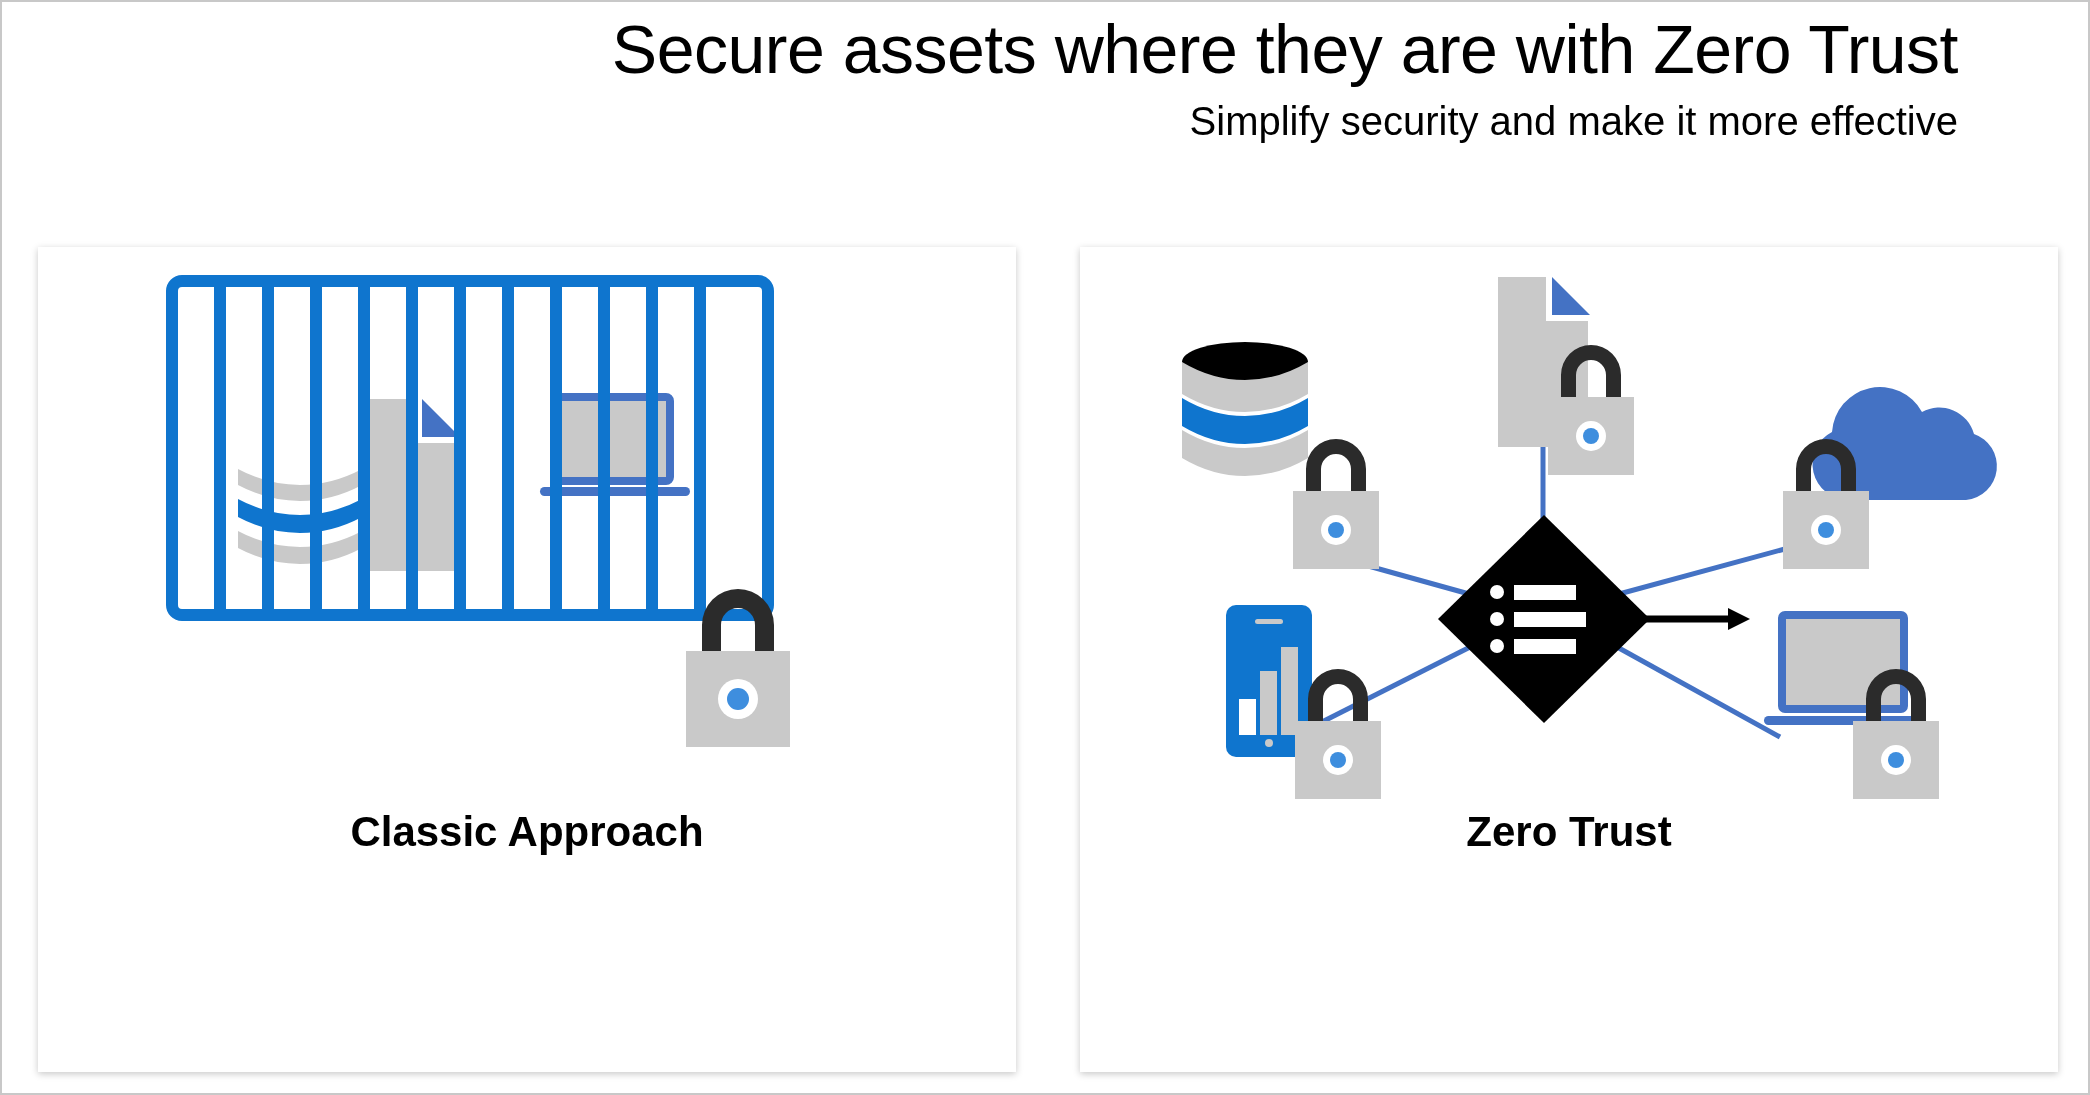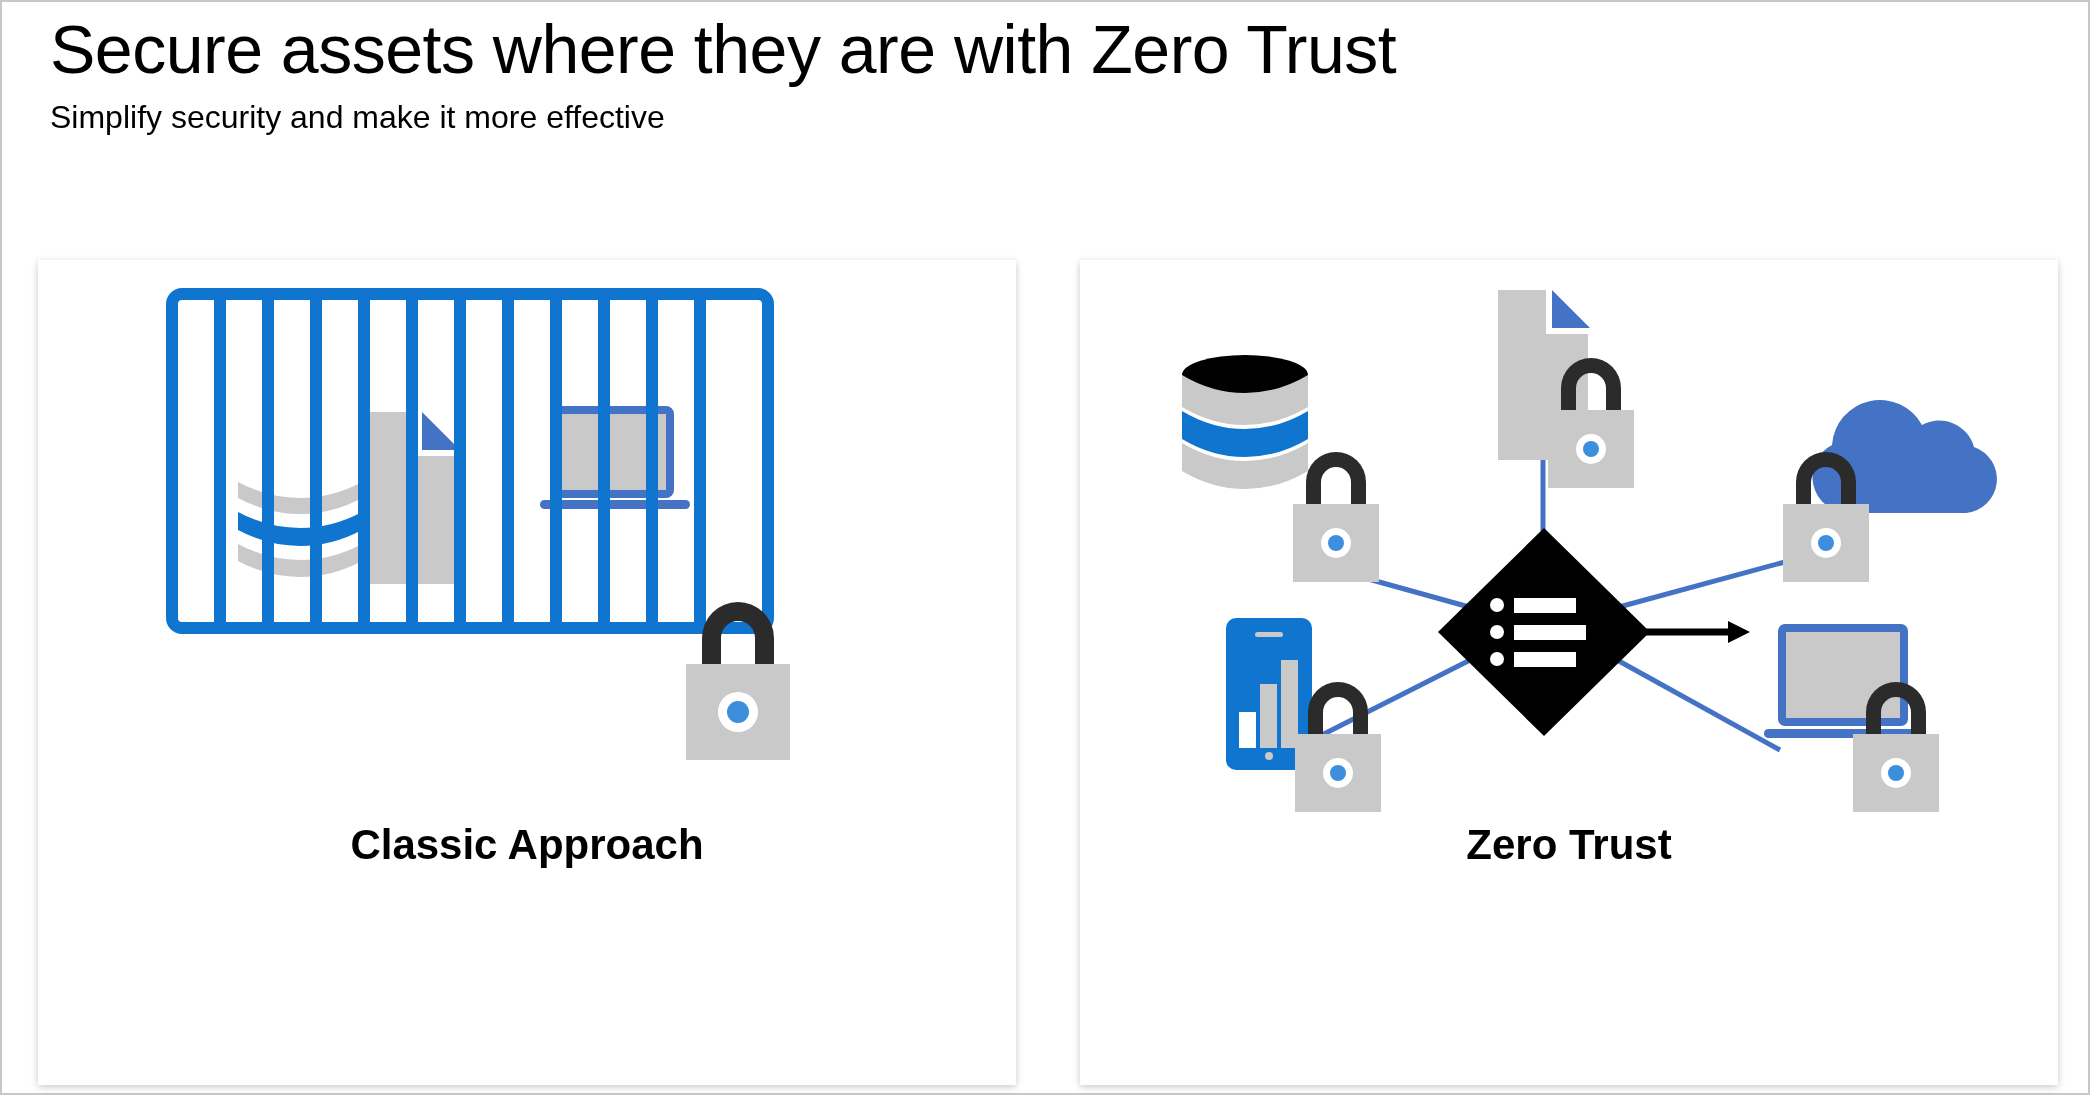--- a/index.html
+++ b/index.html
@@ -20,44 +20,45 @@
     width: 2090px;
     height: 1095px;
     background: #ffffff;
     box-sizing: border-box;
     border: 2px solid #c8c8c8;
   }
 
   
   .header {
     position: absolute;
-    left: 48px;
+    left: 56px;
     top: 12px;
     width: 1900px;
+    text-align: right;
   }
   .slide-title {
     font-size: 68px;
     font-weight: 400;
     line-height: 1.05;
     letter-spacing: -0.5px;
     color: #000000;
     white-space: nowrap;
   }
   .slide-subtitle {
     margin-top: 14px;
-    font-size: 32px;
+    font-size: 40px;
     font-weight: 400;
     color: #000000;
     white-space: nowrap;
   }
 
   
   .card {
     position: absolute;
-    top: 258px;
+    top: 245px;
     width: 978px;
     height: 825px;
     background: #ffffff;
     box-shadow: 0 2px 7px rgba(0,0,0,0.22);
     box-sizing: border-box;
   }
   .card-left  { left: 36px; }
   .card-right { left: 1078px; }
 
   .card-figure {

